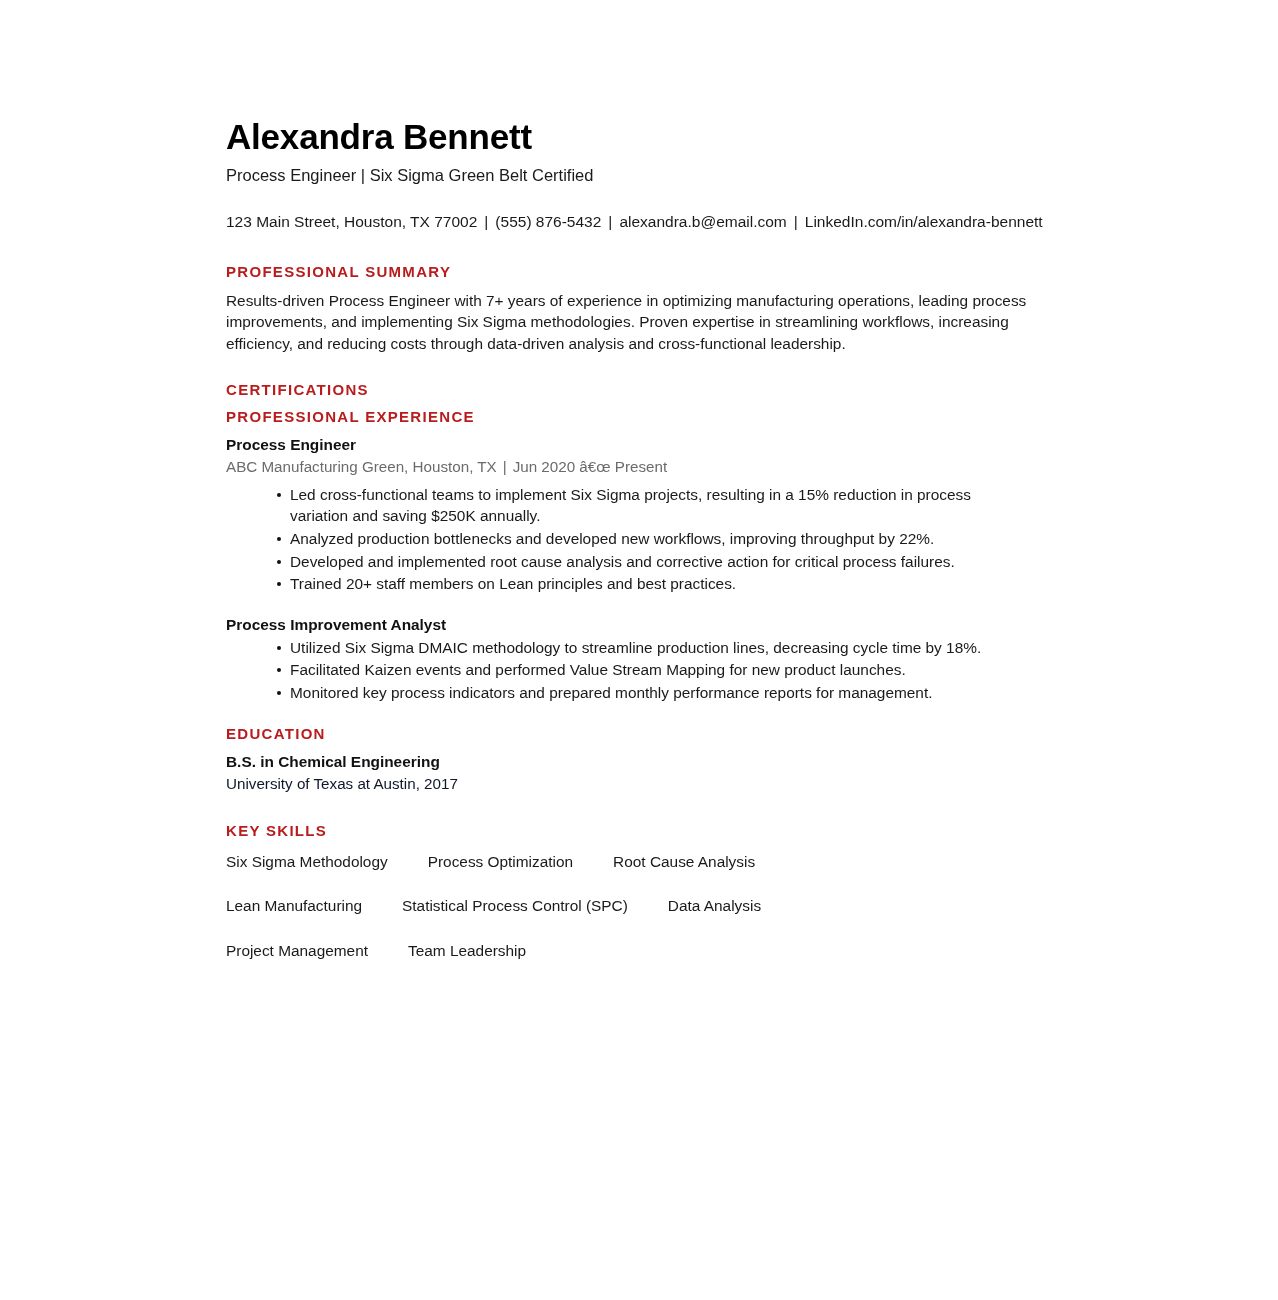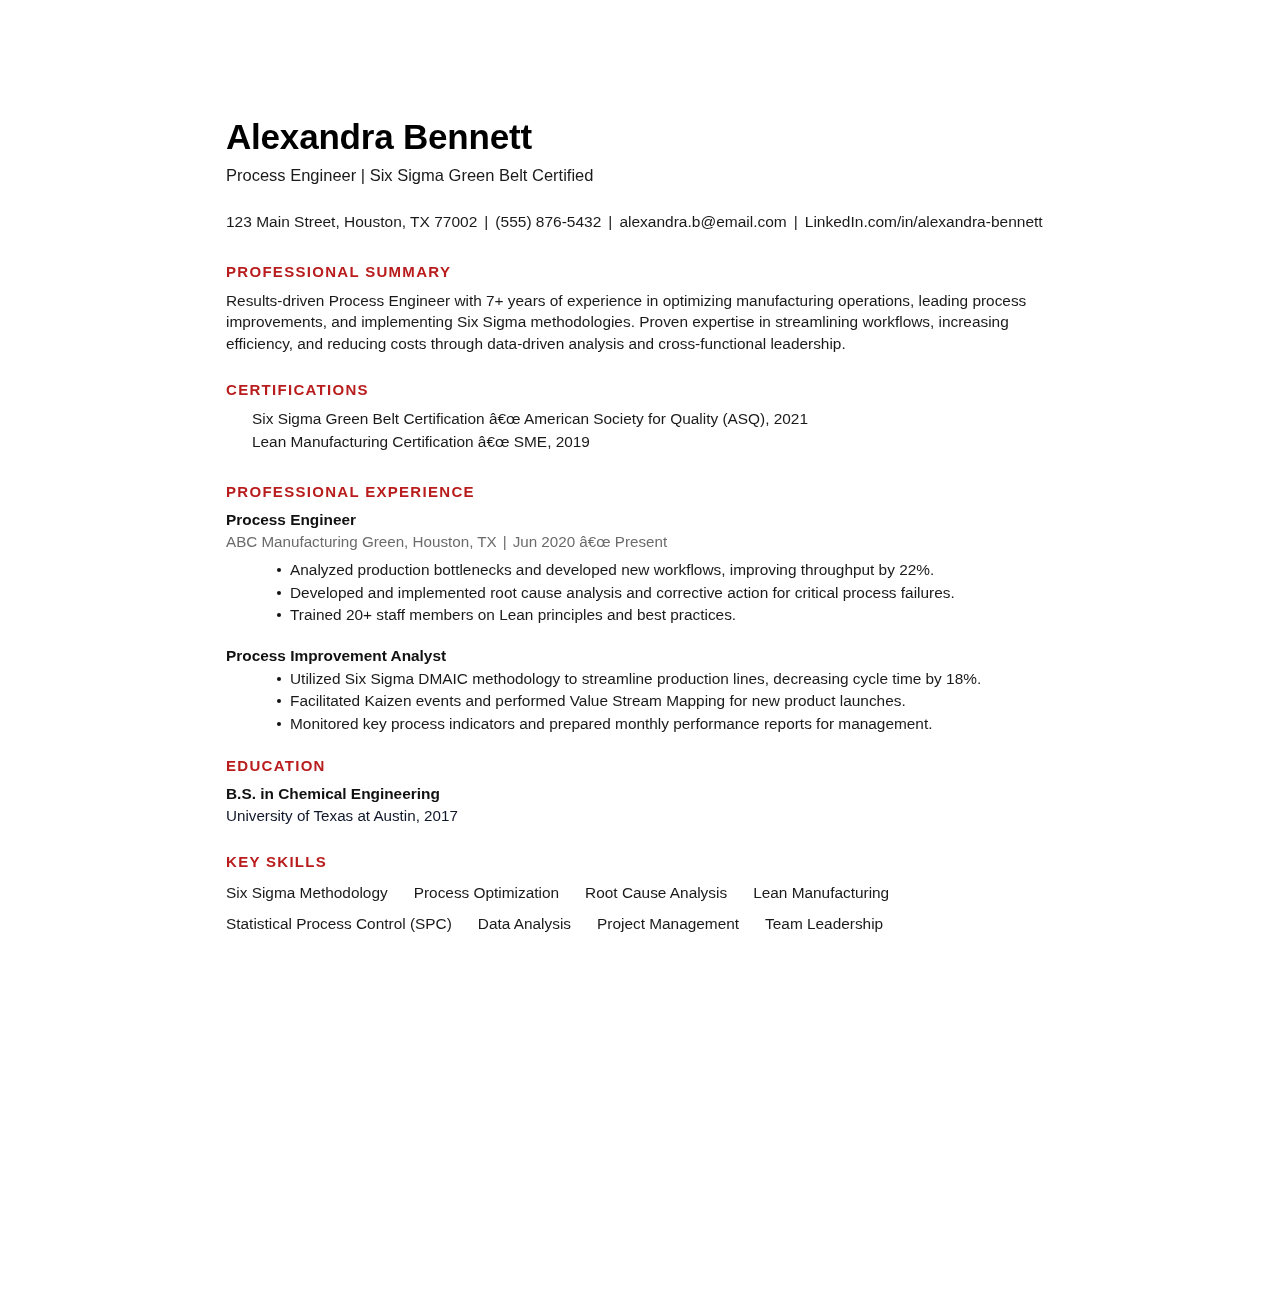--- a/index.html
+++ b/index.html
@@ -149,20 +149,21 @@
   }
 
   
   .skills {
     display: flex;
     flex-wrap: wrap;
     width: 706px;
     margin: 0;
     padding: 0;
     list-style: none;
+    gap: 14px;
   }
   .skills li {
     font-size: 15.4px;
     line-height: 1.7;
     color: #1a1a1a;
     margin: 0 26px 4px 0;
     white-space: nowrap;
   }
   .spacer-top { margin-top: 16px; }
 </style>
@@ -180,35 +181,32 @@
       </div>
     </header>
 
     <section class="section">
       <h2 class="section-title">PROFESSIONAL SUMMARY</h2>
       <p class="summary-text">Results-driven Process Engineer with 7+ years of experience in optimizing manufacturing operations, leading process improvements, and implementing Six Sigma methodologies. Proven expertise in streamlining workflows, increasing efficiency, and reducing costs through data-driven analysis and cross-functional leadership.</p>
     </section>
 
     <section class="section">
       <h2 class="section-title">CERTIFICATIONS</h2>
-      <ul class="cert-list">
-        <li>Six Sigma Green Belt Certification â€œ American Society for Quality (ASQ), 2021</li>
-        <li>Lean Manufacturing Certification â€œ SME, 2019</li>
-      </ul>
     </section>
 
     <section class="section">
       <h2 class="section-title">PROFESSIONAL EXPERIENCE</h2>
 
       <div class="job">
         <div class="job-title">Process Engineer</div>
         <div class="job-meta">
           <span>ABC Manufacturing Green, Houston, TX</span><span class="sep">|</span><span>Jun 2020 â€œ Present</span>
         </div>
         <ul class="bullets">
+          <li>Led cross-functional teams to implement Six Sigma projects, resulting in a 15% reduction in process variation and saving $250K annually.</li>
           <li>Analyzed production bottlenecks and developed new workflows, improving throughput by 22%.</li>
           <li>Developed and implemented root cause analysis and corrective action for critical process failures.</li>
           <li>Trained 20+ staff members on Lean principles and best practices.</li>
         </ul>
       </div>
 
       <div class="job">
         <div class="job-title">Process Improvement Analyst</div>
         <ul class="bullets">
           <li>Utilized Six Sigma DMAIC methodology to streamline production lines, decreasing cycle time by 18%.</li>

